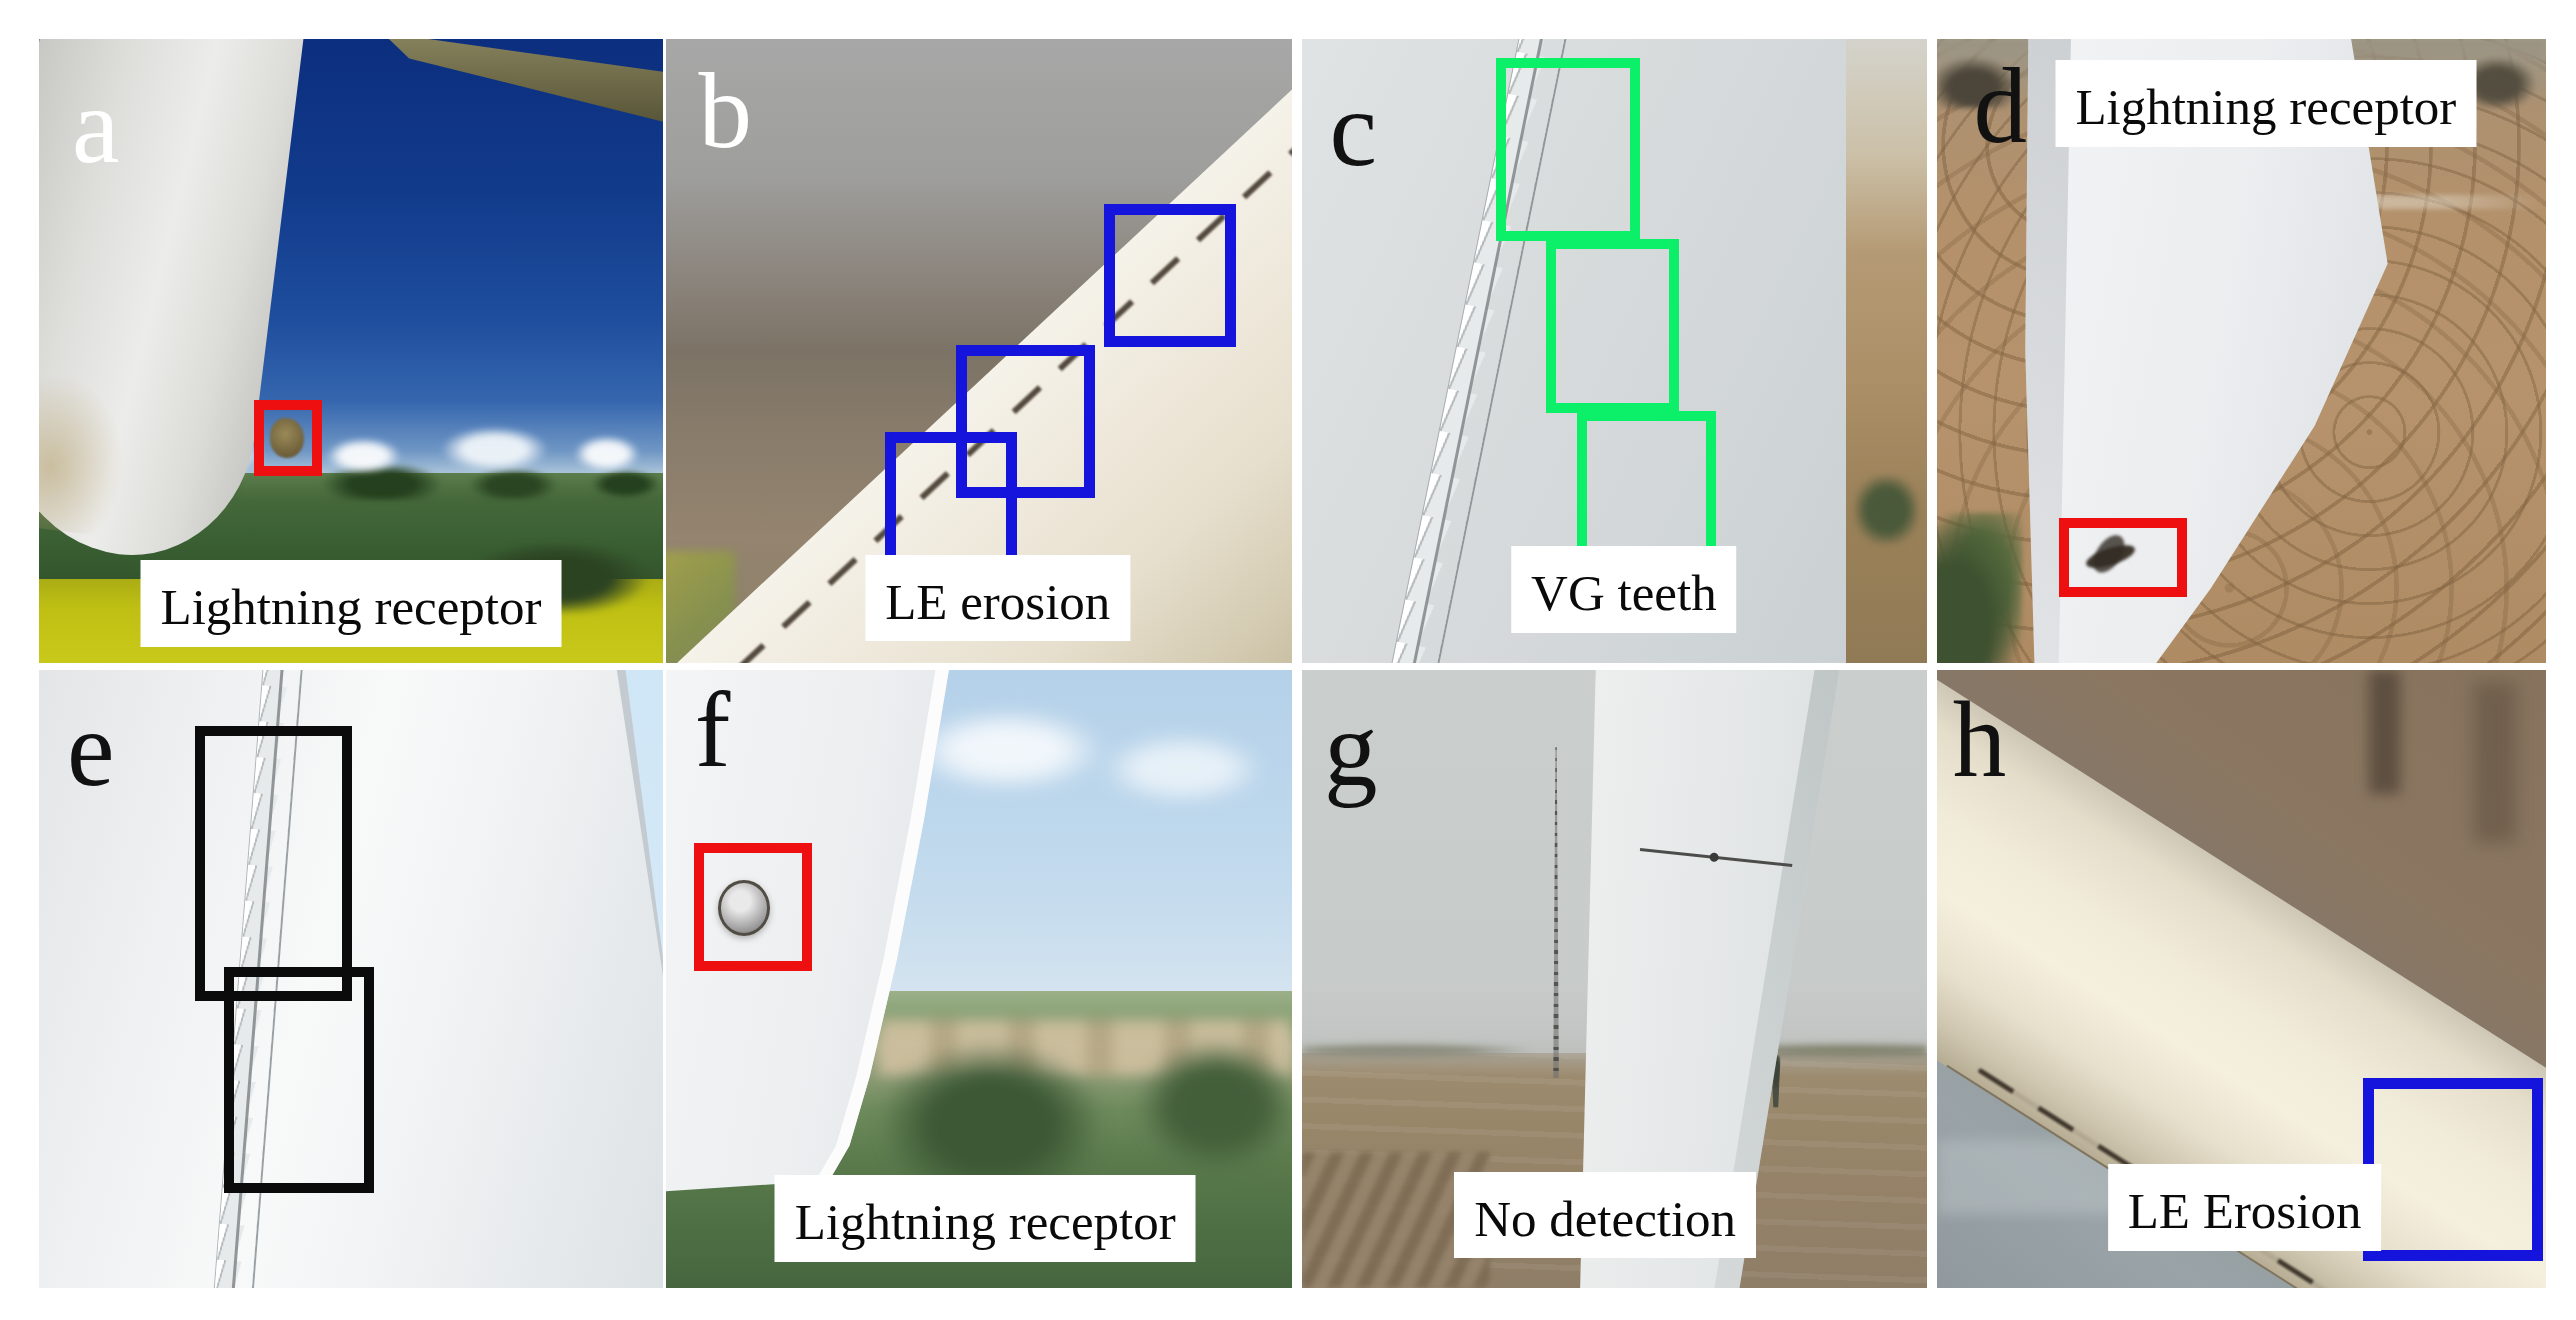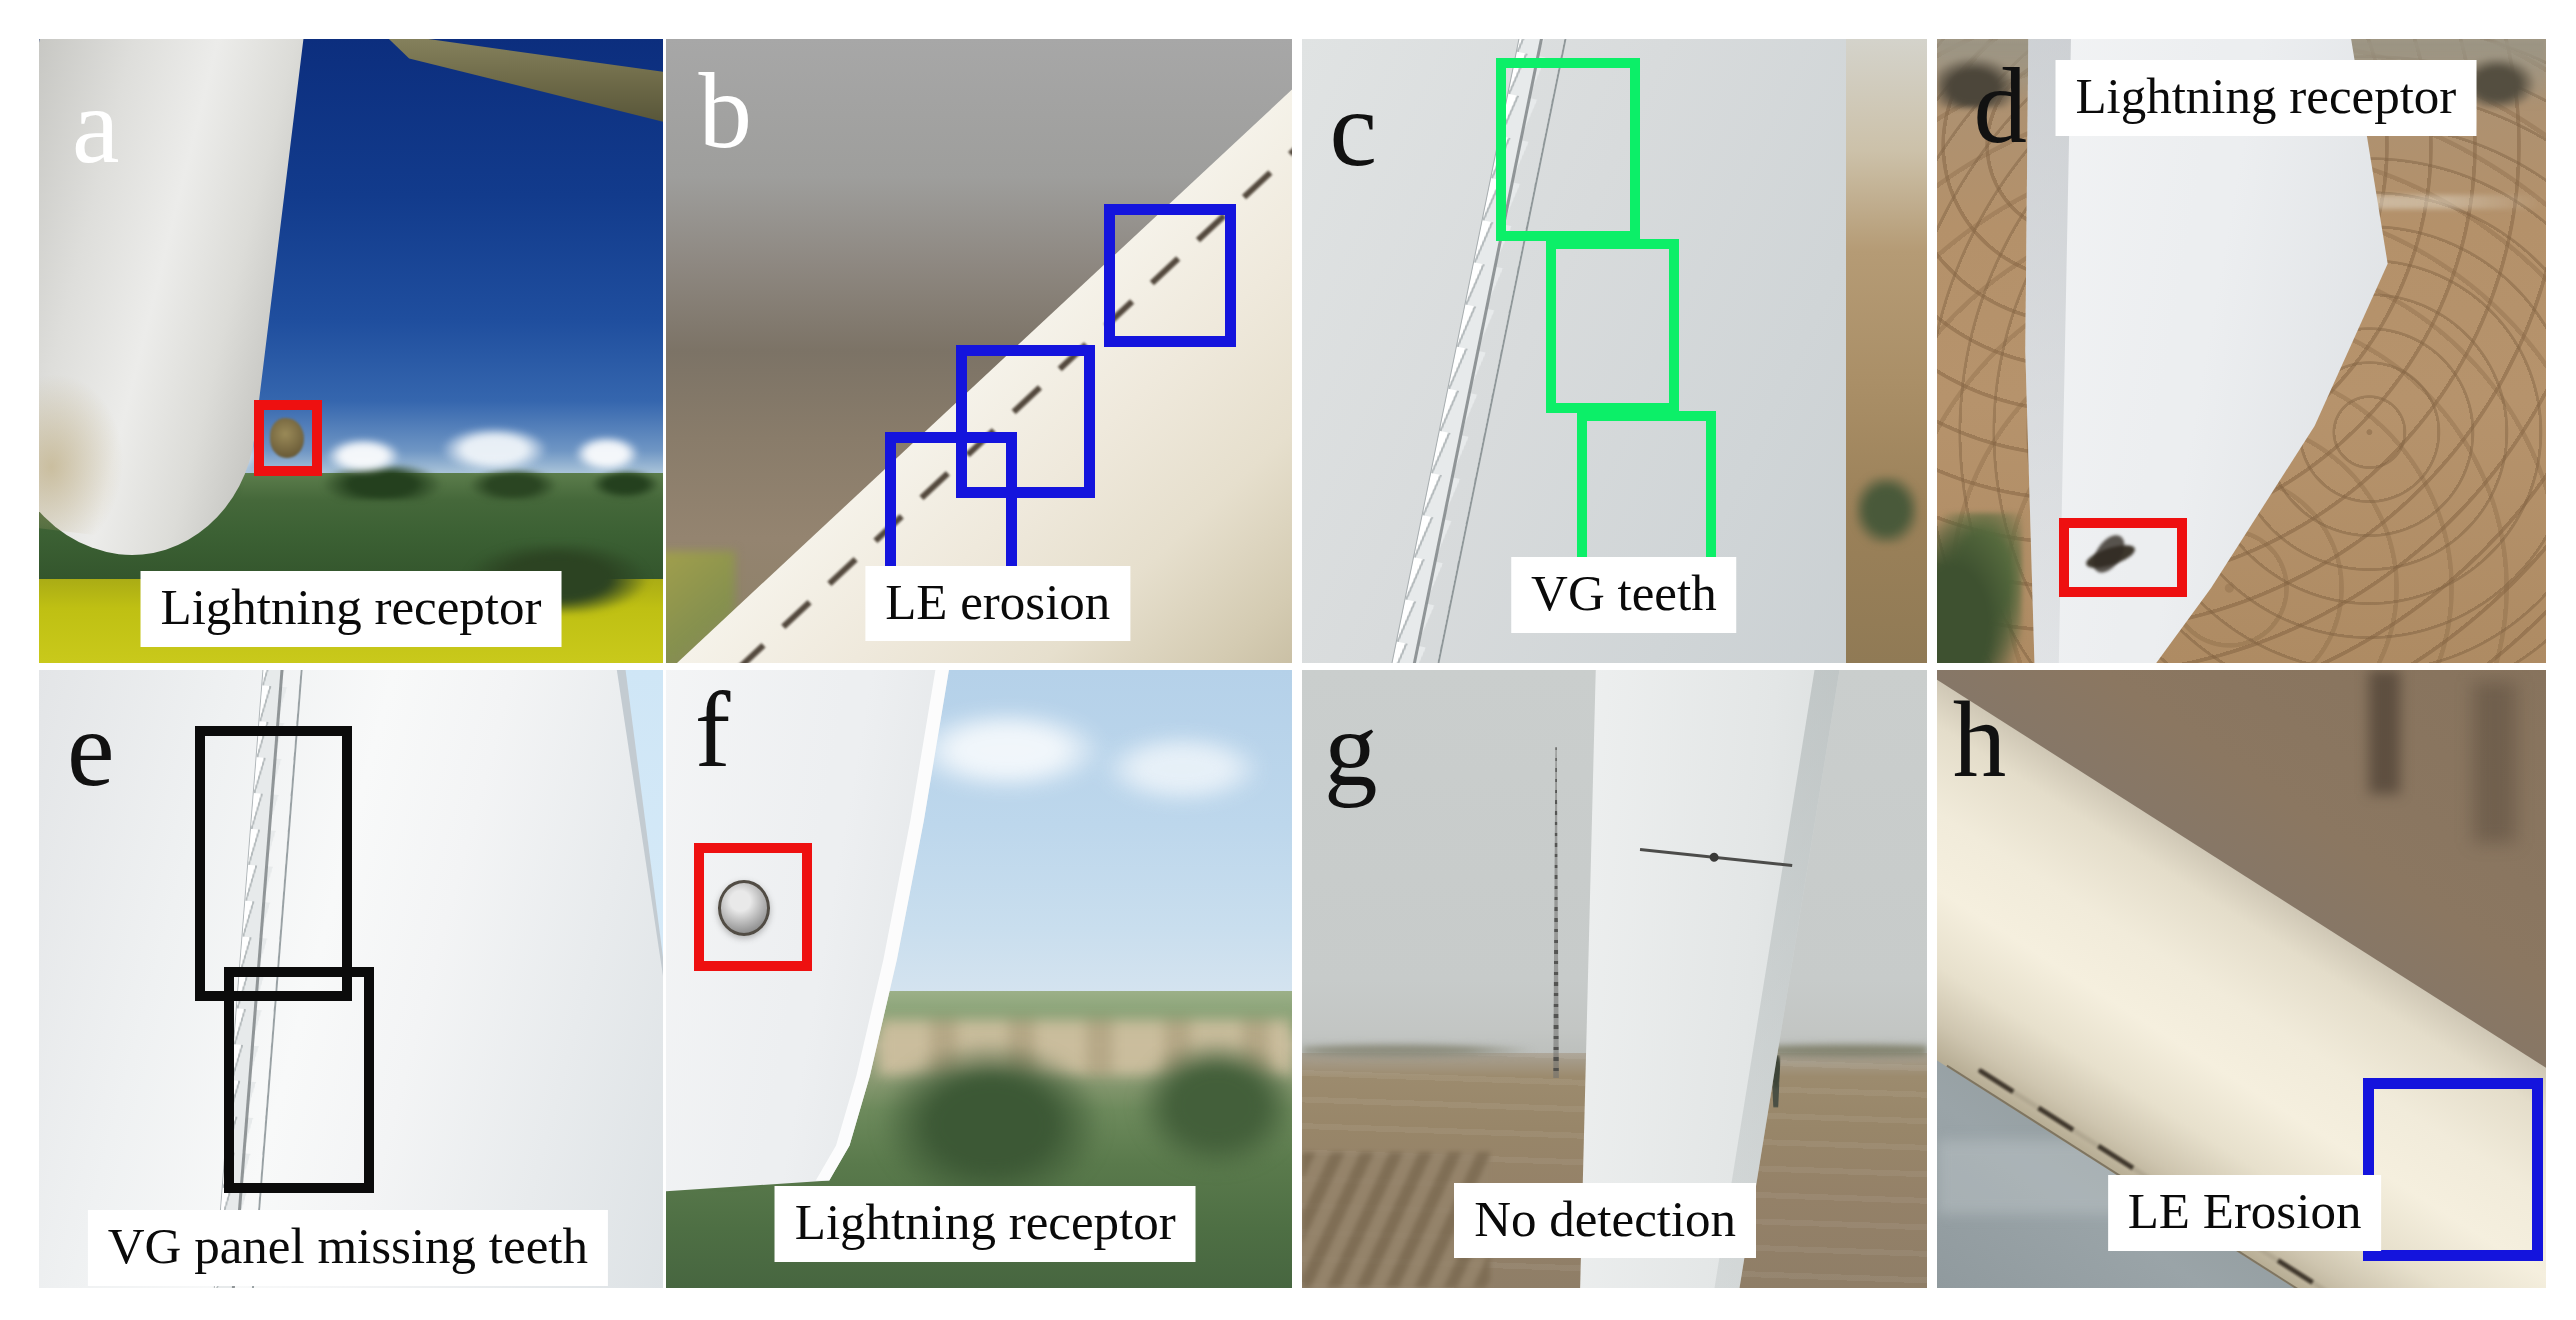--- a/index.html
+++ b/index.html
@@ -13,21 +13,21 @@
   .p-e{left:39px;top:670px;width:624px;height:618px;}
   .p-f{left:666px;top:670px;width:626px;height:618px;}
   .p-g{left:1302px;top:670px;width:625px;height:618px;}
   .p-h{left:1937px;top:670px;width:609px;height:618px;}
   .scene,.boxes{position:absolute;inset:0;}
   .scene div{position:absolute;}
   .boxes{z-index:5;}
   .dbox{position:absolute;box-sizing:border-box;}
   .plet{position:absolute;z-index:9;font-size:107px;line-height:1;}
   .plabel{position:absolute;z-index:7;background:#ffffff;color:#0a0a0a;font-size:51px;
-          line-height:1.15;padding:7px 20px 10px;white-space:nowrap;}
+          line-height:1.15;padding:18px 20px 10px;white-space:nowrap;}
   .p-a .plabel{left:50%;transform:translateX(-50%);bottom:2.6%;}
   .p-b .plabel{left:53%;transform:translateX(-50%);bottom:3.5%;}
   .p-c .plabel{left:51.5%;transform:translateX(-50%);bottom:4.8%;}
   .p-d .plabel{left:54%;transform:translateX(-50%);top:3.4%;}
   .p-e .plabel{left:49.5%;transform:translateX(-50%);bottom:0.4%;}
   .p-f .plabel{left:51%;transform:translateX(-50%);bottom:4.2%;}
   .p-g .plabel{left:48.5%;transform:translateX(-50%);bottom:4.8%;}
   .p-h .plabel{left:50.5%;transform:translateX(-50%);bottom:6.0%;z-index:8;}
   .p-a .plet{left:5.3%;top:5.5%;}
   .p-b .plet{left:5.2%;top:3.0%;}
@@ -289,21 +289,20 @@
       <div class="pe-bg"></div>
       <div class="pe-sky"></div>
       <div class="pe-edge"></div>
       <div class="vg pe-vg"></div>
     </div>
     <div class="boxes">
         <div class="dbox" style="left: 25%; top: 9%; width: 25.2%; height: 44.5%; border: 10.7px solid rgb(11, 11, 11);"></div>
         <div class="dbox" style="left: 29.6%; top: 48%; width: 24.1%; height: 36.6%; border: 10.7px solid rgb(11, 11, 11);"></div>
       </div>
     <span class="plet" style="color: rgb(17, 17, 17);">e</span>
-    <div class="plabel">VG panel missing teeth</div>
   </figure>
 
   <figure class="panel p-f">
     <div class="scene">
       <div class="pf-sky"></div>
       <div class="pf-clouds"></div>
       <div class="pf-land"></div>
       <div class="pf-bld"></div>
       <div class="pf-treeblobs"></div>
       <div class="pf-blade"></div>

